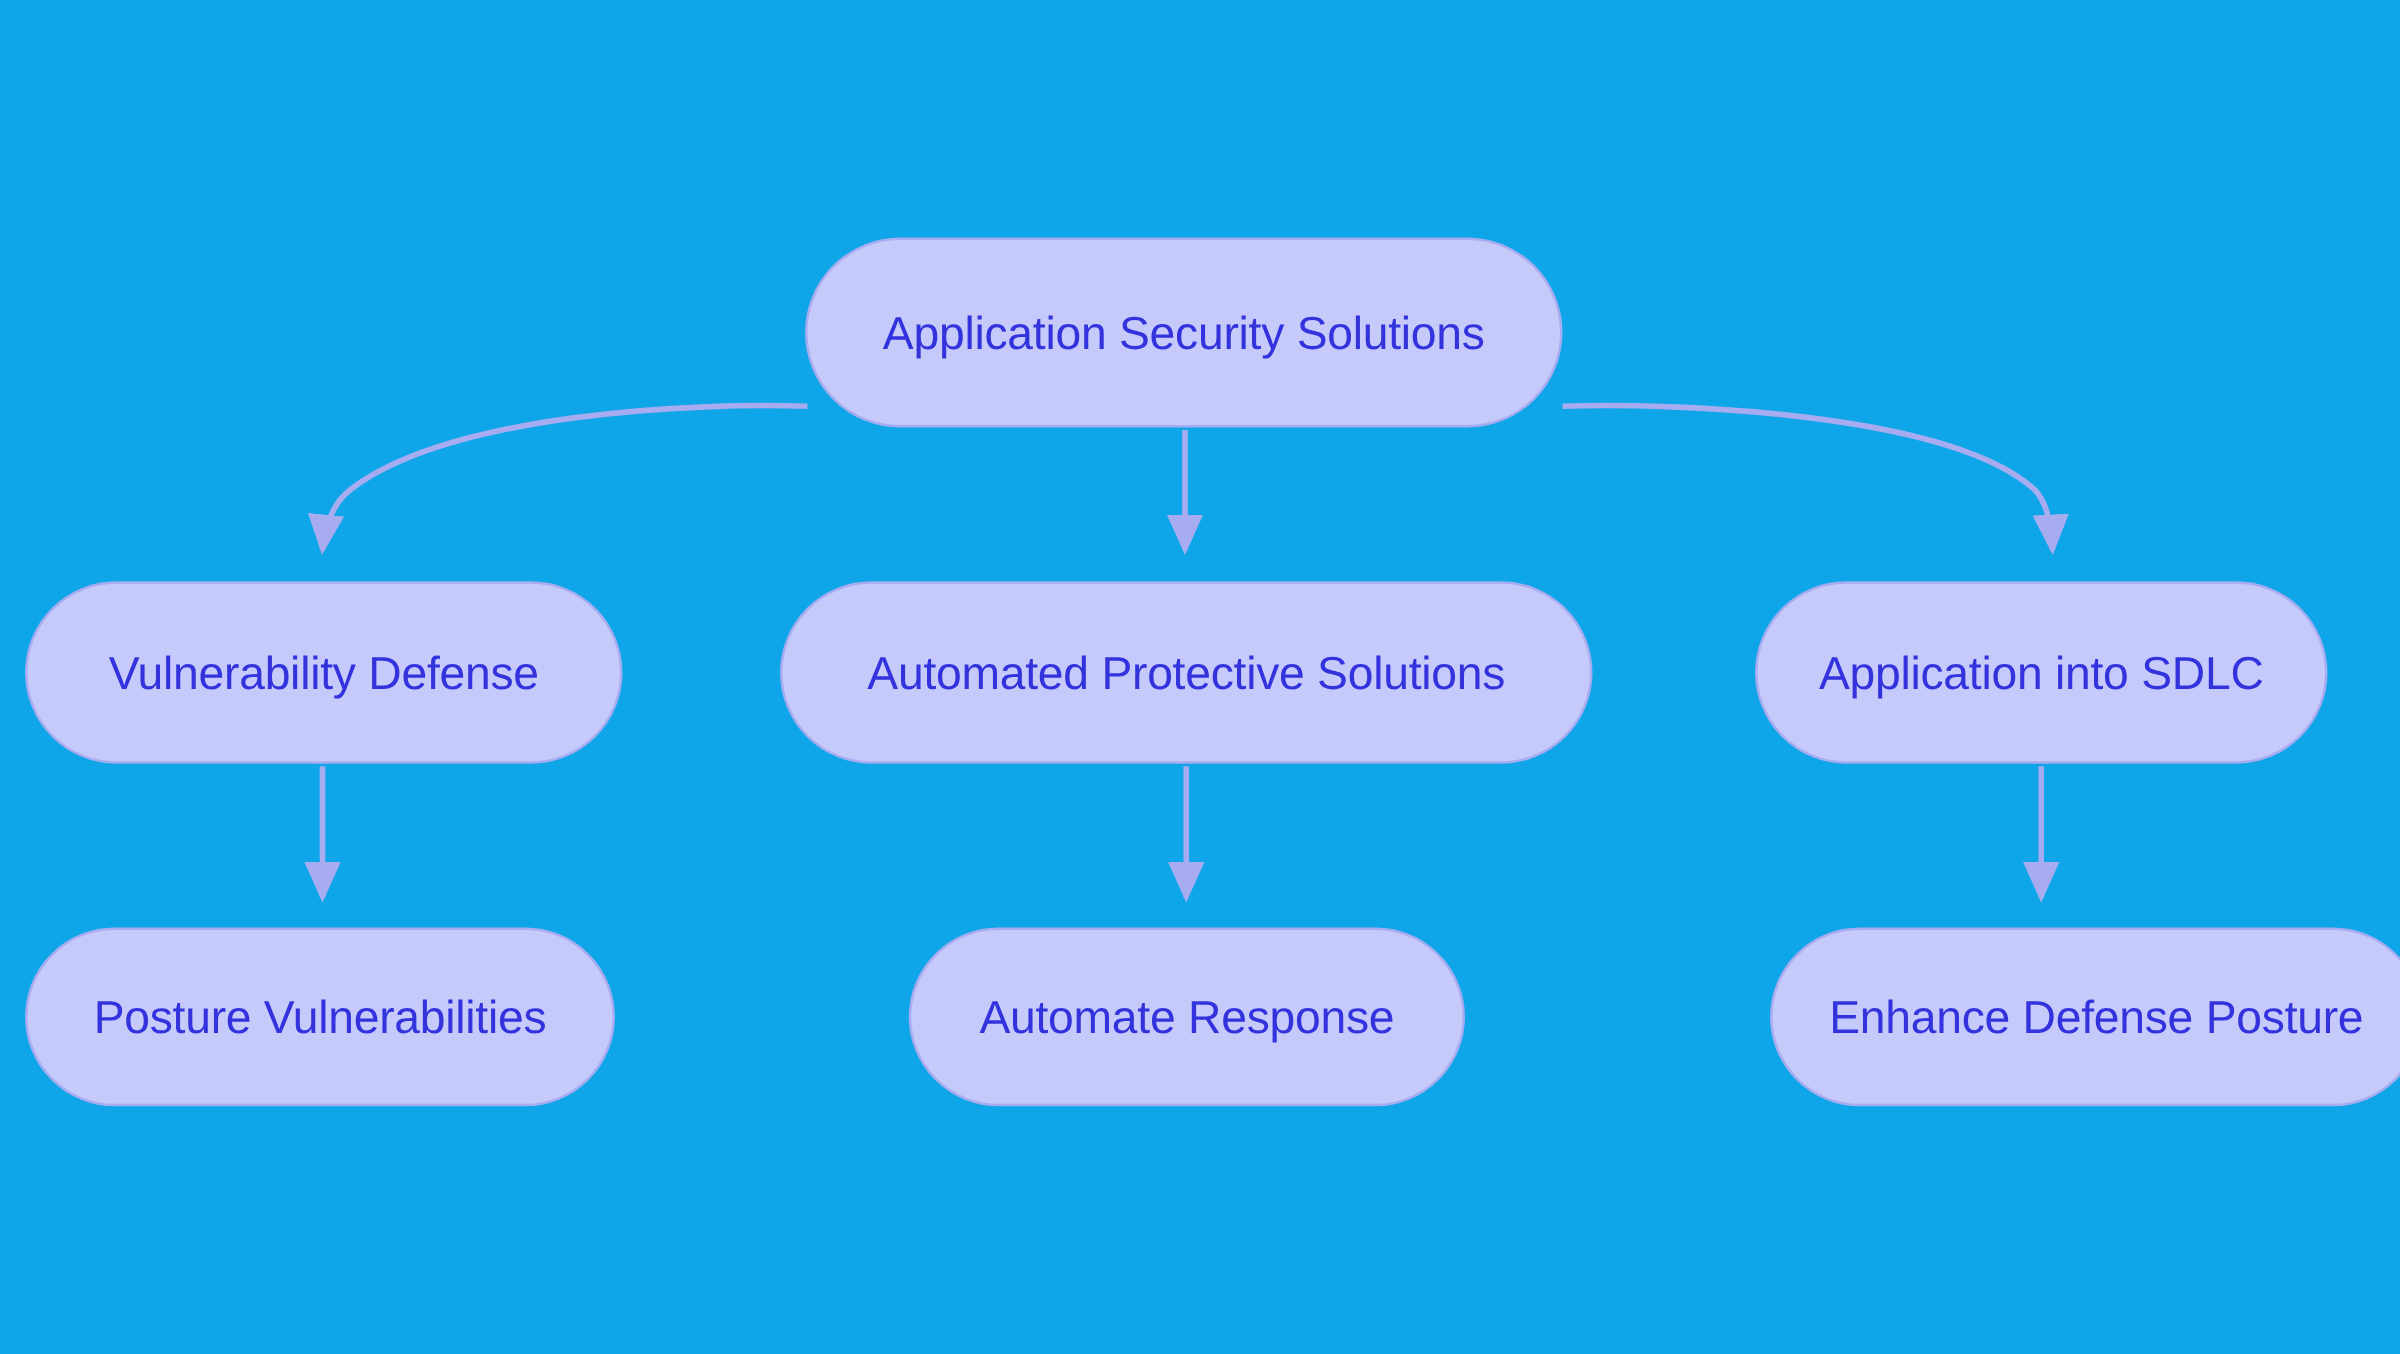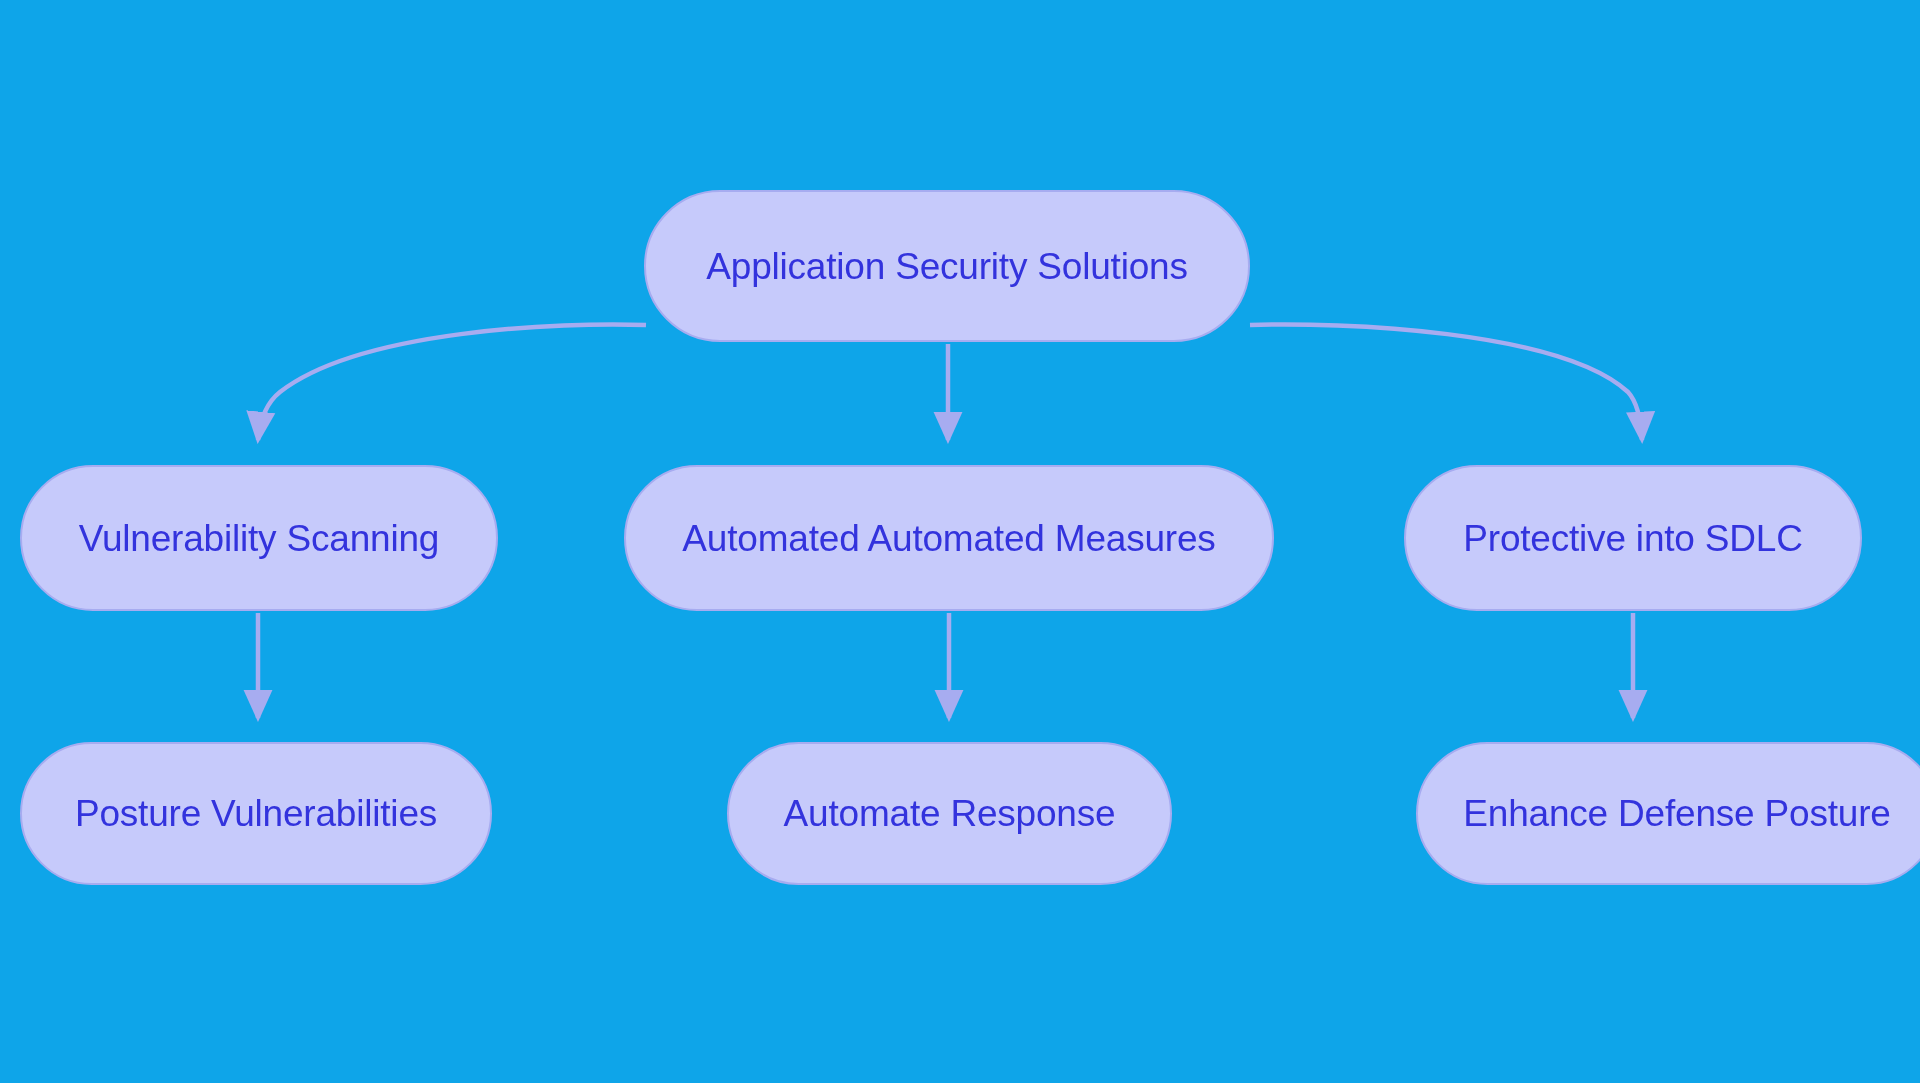--- a/index.html
+++ b/index.html
@@ -74,29 +74,29 @@
     <path d="M 949 613 L 949 718" fill="none" stroke="#a7acf0" stroke-width="4.5" marker-end="url(#arrowhead)"></path>
 
     <path d="M 1633 613 L 1633 718" fill="none" stroke="#a7acf0" stroke-width="4.5" marker-end="url(#arrowhead)"></path>
   </svg>
 
   <div class="node lvl0" style="left:644px; top:190px; width:606px; height:152px;">
     <span class="node-label">Application Security Solutions</span>
   </div>
 
   <div class="node lvl1" style="left:20px; top:465px; width:478px; height:146px;">
-    <span class="node-label">Vulnerability Scanning</span>
+    <span class="node-label">Vulnerability Defense</span>
   </div>
 
   <div class="node lvl1" style="left:624px; top:465px; width:650px; height:146px;">
-    <span class="node-label">Automated Automated Measures</span>
+    <span class="node-label">Automated Protective Solutions</span>
   </div>
 
   <div class="node lvl1" style="left:1404px; top:465px; width:458px; height:146px;">
-    <span class="node-label">Protective into SDLC</span>
+    <span class="node-label">Application into SDLC</span>
   </div>
 
   <div class="node lvl2" style="left:20px; top:742px; width:472px; height:143px;">
     <span class="node-label">Posture Vulnerabilities</span>
   </div>
 
   <div class="node lvl2" style="left:727px; top:742px; width:445px; height:143px;">
     <span class="node-label">Automate Response</span>
   </div>
 

